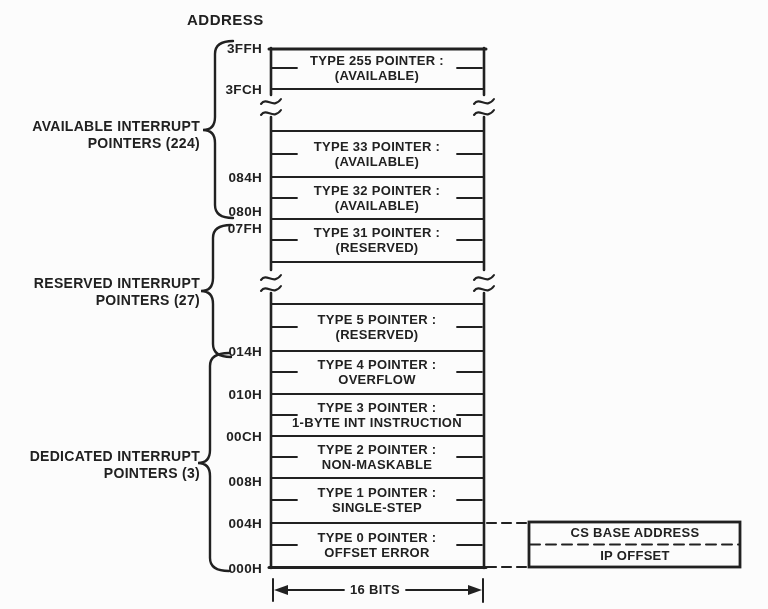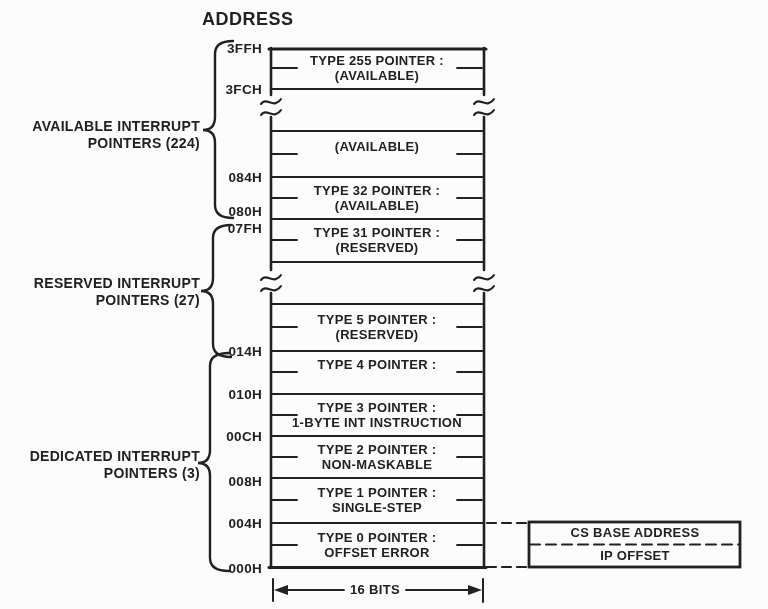--- a/index.html
+++ b/index.html
@@ -22,21 +22,21 @@
     letter-spacing: 0.3px;
     white-space: nowrap;
   }
   .rowlab { left: 272px; width: 210px; text-align: center; white-space: normal; }
   .rowlab div { white-space: nowrap; }
   .addr  { right: 506px; text-align: right; font-size: 13.5px; }
   .grp   { right: 568px; text-align: right; line-height: 17px; font-size: 14px; white-space: normal; }
   .grp div { white-space: nowrap; }
   .csname { left: 529px; width: 212px; text-align: center; }
   .dimlab { left: 340px; width: 70px; text-align: center; }
-  .title  { left: 202px; top: 12px; font-size: 18px; letter-spacing: 0.5px; }
+  .title  { left: 187px; top: 12px; font-size: 15px; letter-spacing: 0.5px; }
 </style>
 </head>
 <body>
 
 <div class="stage">
 
   <svg width="768" height="609" viewBox="0 0 768 609">
     <g stroke="var(--ink)" fill="none" stroke-linecap="round">
 
       <g stroke-width="3">
@@ -134,36 +134,38 @@
   <div class="t addr" style="top:429px">00CH</div>
   <div class="t addr" style="top:474px">008H</div>
   <div class="t addr" style="top:516px">004H</div>
   <div class="t addr" style="top:561px">000H</div>
 
   <div class="t rowlab" style="top:53px">
     <div>TYPE 255 POINTER :</div>
     <div>(AVAILABLE)</div>
   </div>
   <div class="t rowlab" style="top:139px">
+    <div>TYPE 33 POINTER :</div>
     <div>(AVAILABLE)</div>
   </div>
   <div class="t rowlab" style="top:183px">
     <div>TYPE 32 POINTER :</div>
     <div>(AVAILABLE)</div>
   </div>
   <div class="t rowlab" style="top:225px">
     <div>TYPE 31 POINTER :</div>
     <div>(RESERVED)</div>
   </div>
   <div class="t rowlab" style="top:312px">
     <div>TYPE 5 POINTER :</div>
     <div>(RESERVED)</div>
   </div>
   <div class="t rowlab" style="top:357px">
     <div>TYPE 4 POINTER :</div>
+    <div>OVERFLOW</div>
   </div>
   <div class="t rowlab" style="top:400px">
     <div>TYPE 3 POINTER :</div>
     <div>1-BYTE INT INSTRUCTION</div>
   </div>
   <div class="t rowlab" style="top:442px">
     <div>TYPE 2 POINTER :</div>
     <div>NON-MASKABLE</div>
   </div>
   <div class="t rowlab" style="top:485px">

